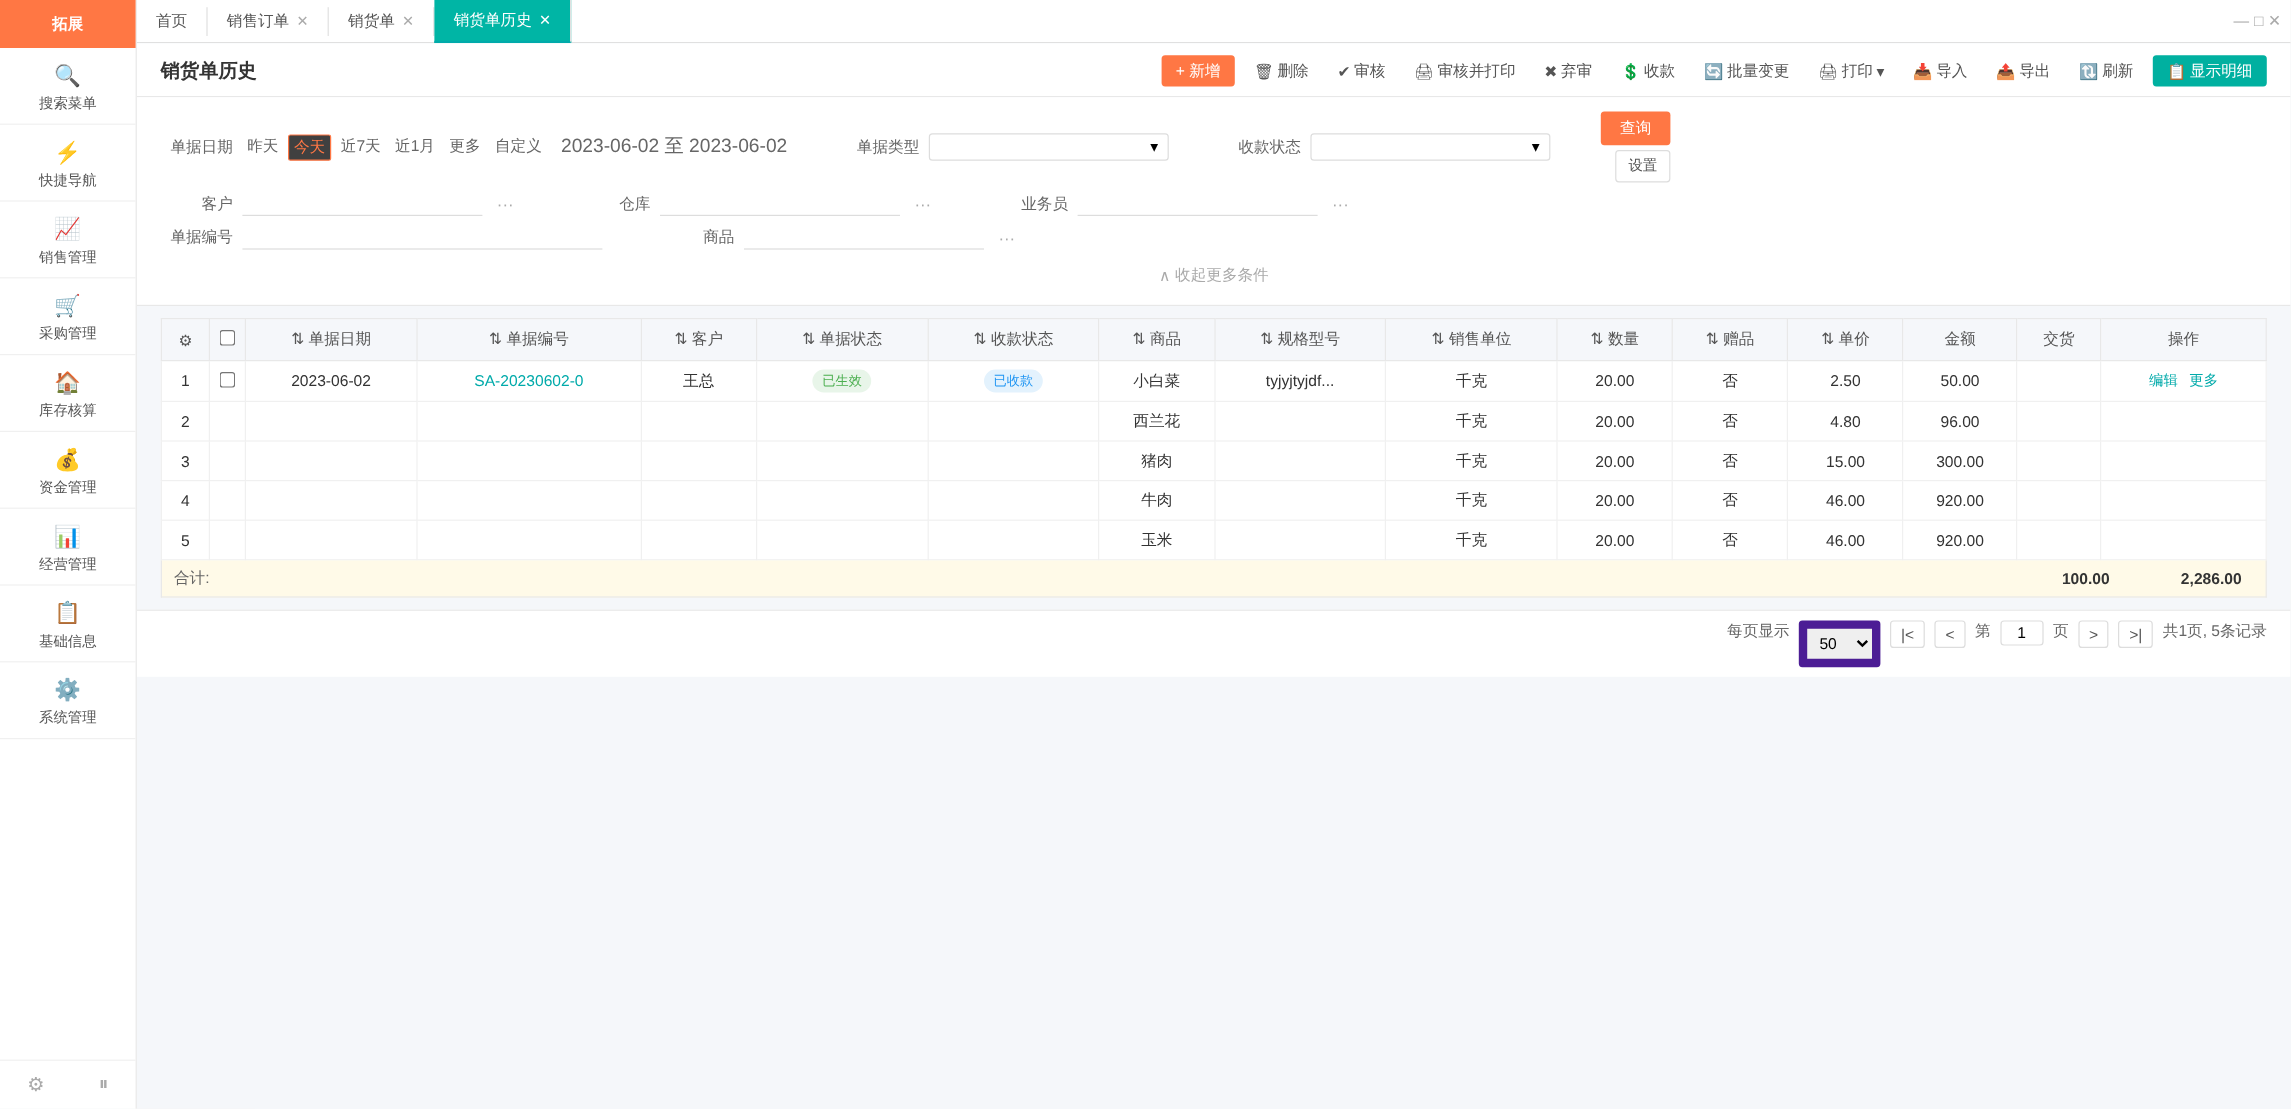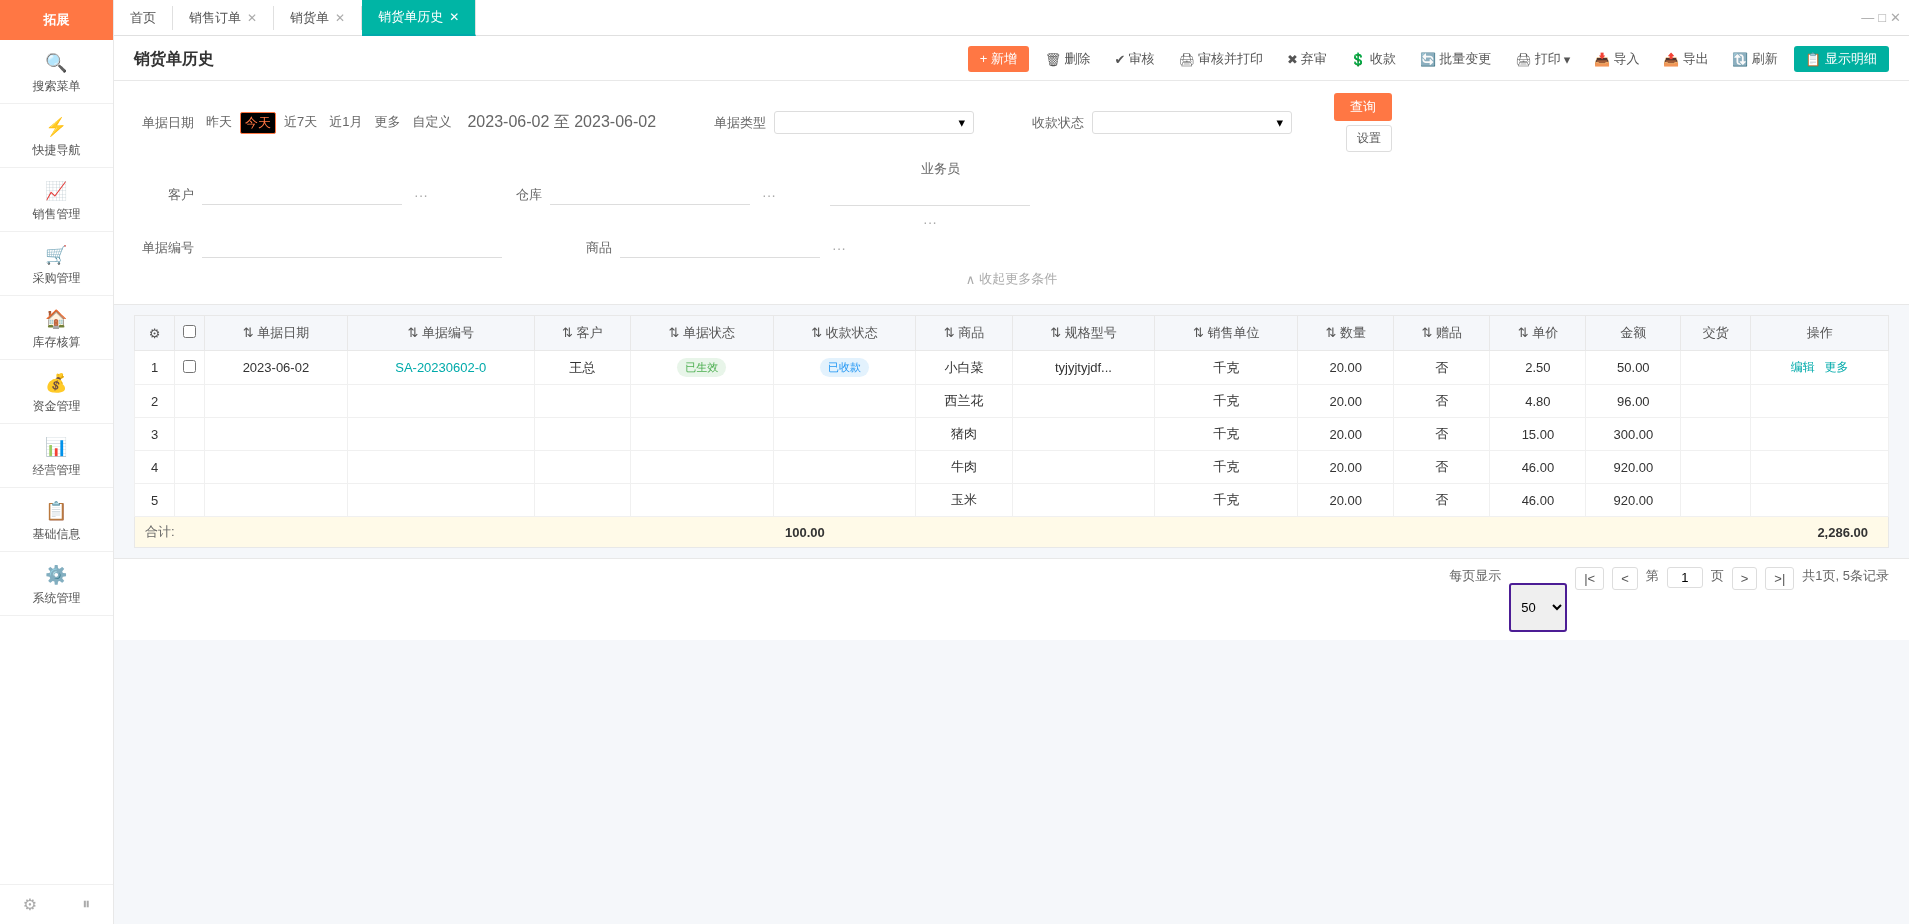--- a/index.html
+++ b/index.html
@@ -37,21 +37,21 @@
 
     
     .filter-area { background: #fff; padding: 12px 20px; border-bottom: 1px solid #e8e8e8; }
     .filter-row { display: flex; align-items: center; gap: 20px; margin-bottom: 8px; }
     .filter-field { display: flex; align-items: center; gap: 8px; }
     .filter-label { color: #666; white-space: nowrap; min-width: 60px; text-align: right; }
     .filter-input { border: none; border-bottom: 1px solid #ddd; padding: 2px 4px; width: 160px; color: #333; outline: none; background: transparent; }
     .filter-select { display: flex; align-items: center; border: 1px solid #ddd; border-radius: 3px; padding: 3px 8px; width: 220px; cursor: pointer; background: #fff; justify-content: space-between; }
     .date-tabs { display: flex; gap: 4px; font-size: 12px; }
     .date-tab { cursor: pointer; color: #666; padding: 1px 4px; }
-    .date-tab.active { color: #ff7744; background: #000000; border-radius: 2px; border: 1px solid #ff7744; }
+    .date-tab.active { color: #ff7744; background: #404040; border-radius: 2px; border: 1px solid #ff7744; }
     .date-range { color: #666; font-size: 16px; margin-left: 4px; }
     .dot-btn { color: #aaa; cursor: pointer; font-size: 14px; padding: 0 4px; }
     .collapse-btn { display: flex; align-items: center; justify-content: center; padding: 4px 0; color: #aaa; cursor: pointer; font-size: 12px; gap: 4px; }
     .query-btn { background: #ff7744; color: #fff; border: none; border-radius: 3px; padding: 5px 16px; cursor: pointer; font-size: 13px; }
     .set-btn { background: #fff; color: #555; border: 1px solid #ddd; border-radius: 3px; padding: 4px 10px; cursor: pointer; font-size: 12px; }
 
     
     .table-container { padding: 10px 20px; }
     .data-table { width: 100%; border-collapse: collapse; background: #fff; font-size: 12px; }
     .data-table th { background: #f5f7fa; color: #555; padding: 8px 6px; border: 1px solid #e8e8e8; font-weight: normal; white-space: nowrap; text-align: center; cursor: pointer; }
@@ -61,21 +61,21 @@
     .status-paid { background: #e3f2fd; color: #2196f3; }
     .action-btn { color: #00aaaa; cursor: pointer; font-size: 12px; padding: 0 3px; }
     .table-footer { background: #fffae8; padding: 6px 10px; display: flex; align-items: center; border: 1px solid #e8e8e8; border-top: none; font-size: 13px; }
     .footer-label { color: #666; min-width: 40px; }
     .footer-qty { flex: 1; text-align: center; font-weight: bold; color: #333; }
     .footer-amount { min-width: 120px; text-align: right; font-weight: bold; color: #333; padding-right: 10px; }
 
     
     .pagination { display: flex; align-items: flex-start; justify-content: flex-end; padding: 8px 20px; background: #fff; border-top: 1px solid #e8e8e8; gap: 8px; font-size: 13px; }
     .pagination-label { color: #666; }
-    .pagination-select { border: 2px solid #4c1d95; padding: 14px 6px; border-radius: 3px; margin-top: 16px; }
+    .pagination-select { border: 7px solid #4c1d95; padding: 4px 6px; border-radius: 3px; }
     .page-btn { border: 1px solid #ddd; background: #fff; padding: 3px 8px; cursor: pointer; border-radius: 3px; color: #555; }
     .page-input { border: 1px solid #ddd; width: 36px; text-align: center; padding: 2px 4px; border-radius: 3px; }
     .page-info { color: #666; }
 
     .checkbox-cell { width: 30px; }
     input[type="checkbox"] { cursor: pointer; }
 
     .teal-header { background: #00b5a5; color: #fff; padding: 0 16px; height: 36px; line-height: 36px; font-size: 13px; }
 
     .filter-query-col { display: flex; flex-direction: column; align-items: flex-end; gap: 4px; min-width: 80px; }
@@ -247,21 +247,21 @@
         <div class="filter-field">
           <span class="filter-label">客户</span>
           <input class="filter-input" type="text" style="width: 200px;">
           <span class="dot-btn">···</span>
         </div>
         <div class="filter-field" style="margin-left: 30px;">
           <span class="filter-label">仓库</span>
           <input class="filter-input" type="text" style="width: 200px;">
           <span class="dot-btn">···</span>
         </div>
-        <div class="filter-field" style="margin-left: 30px; flex-direction: column;">
+        <div class="filter-field" style="margin-left: 30px;">
           <span class="filter-label">业务员</span>
           <input class="filter-input" type="text" style="width: 200px;">
           <span class="dot-btn">···</span>
         </div>
       </div>
       <div class="filter-row">
         <div class="filter-field">
           <span class="filter-label">单据编号</span>
           <input class="filter-input" type="text" style="width: 300px;">
         </div>
@@ -402,21 +402,21 @@
             <td>46.00</td>
             <td>920.00</td>
             <td></td>
             <td></td>
           </tr>
         </tbody>
       </table>
 
       <div class="table-footer">
         <span class="footer-label">合计:</span>
-        <span class="footer-qty" style="text-align:left;padding-left:600px;">100.00</span>
+        <span class="footer-qty" style="text-align:right;padding-left:600px;">100.00</span>
         <span class="footer-amount">2,286.00</span>
       </div>
     </div>
 
     <div class="pagination">
       <span class="pagination-label">每页显示</span>
       <select class="pagination-select">
         <option value="50">50</option>
         <option value="100">100</option>
         <option value="200">200</option>

